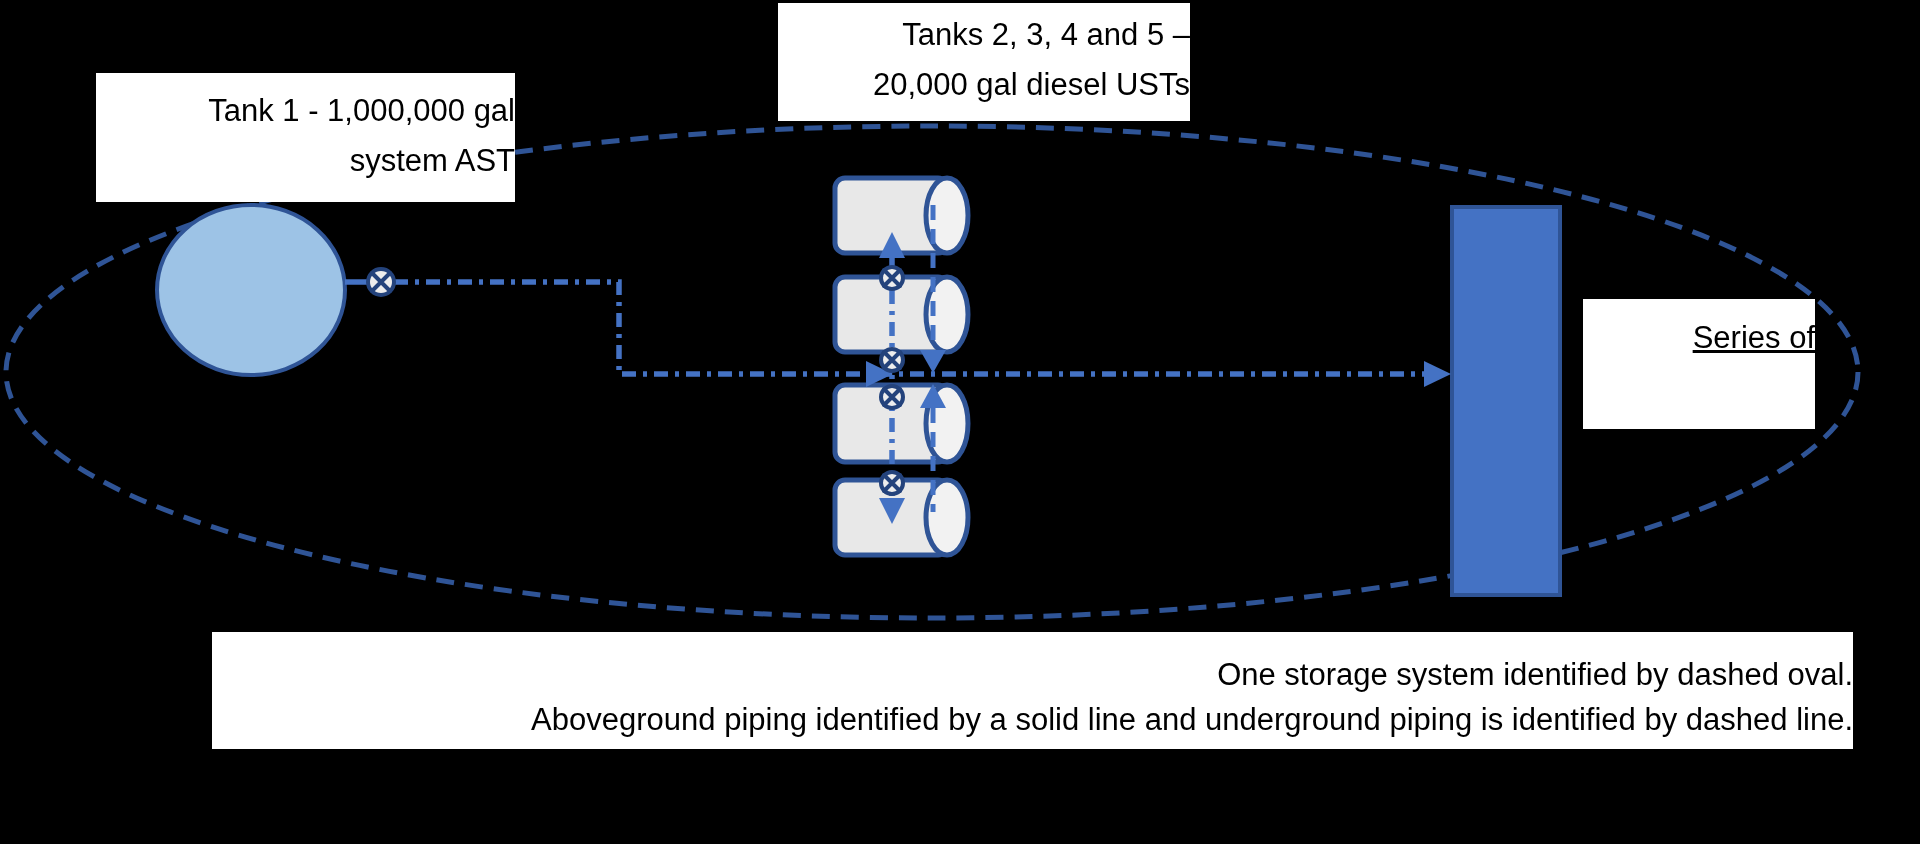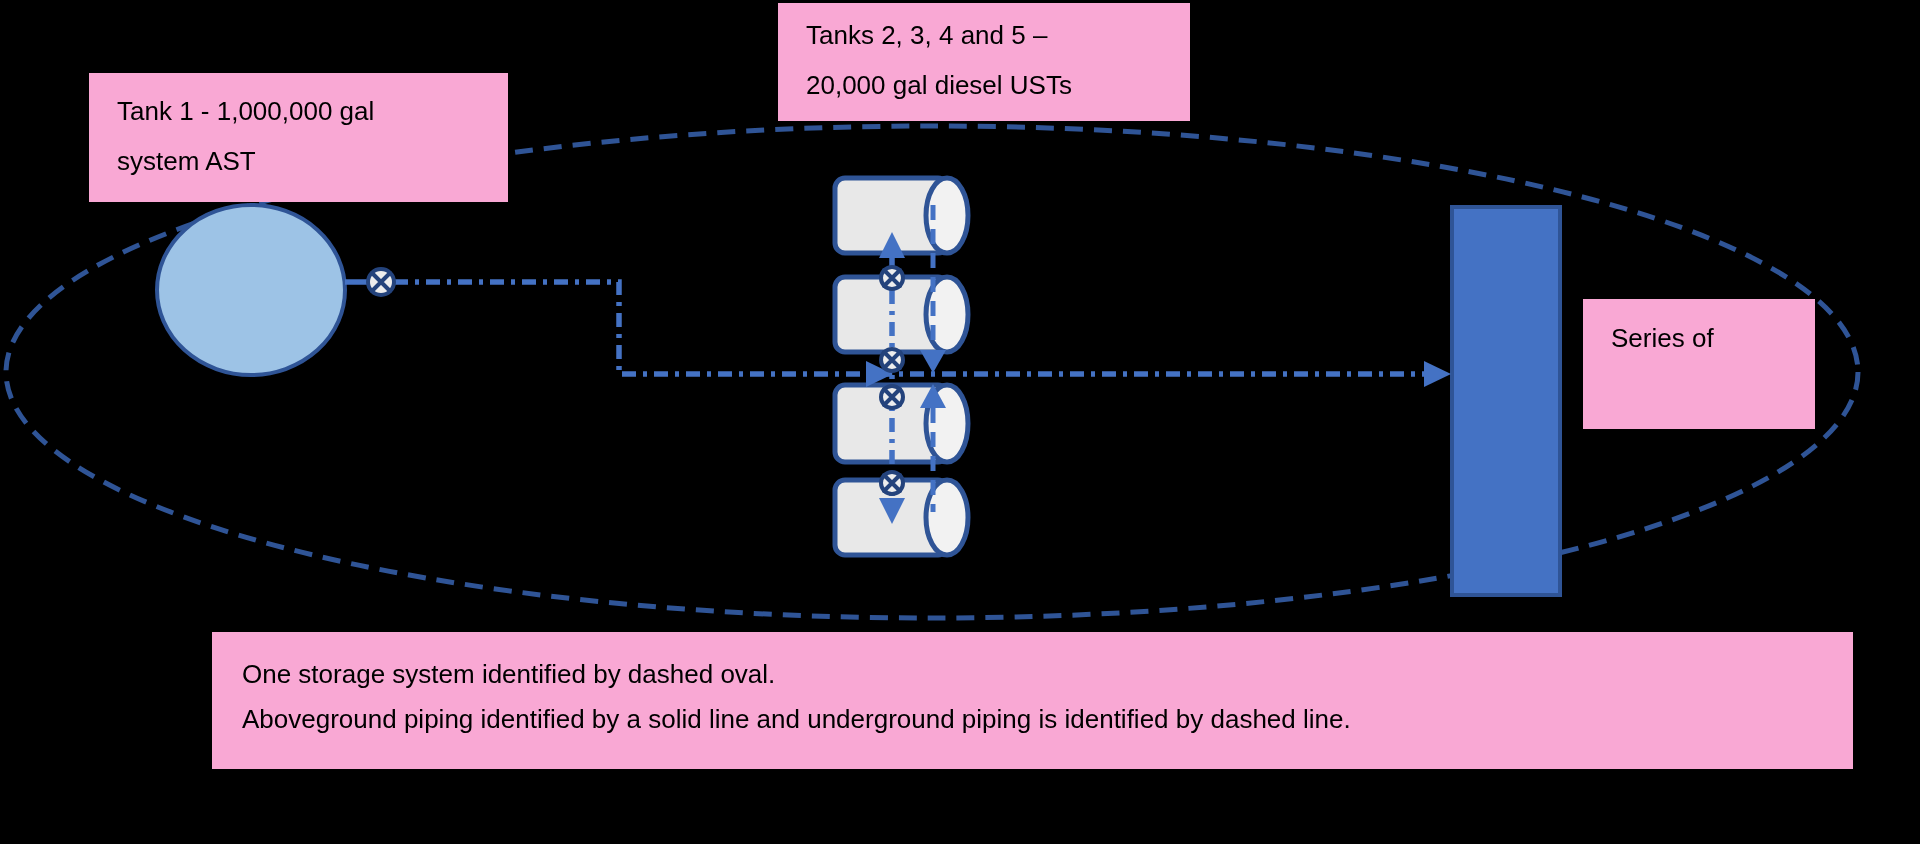--- a/index.html
+++ b/index.html
@@ -2,27 +2,27 @@
 <html><head>
 <meta charset="utf-8">
 <style>
   html,body{margin:0;padding:0;background:#000;}
   .stage{
     position:relative;width:1920px;height:844px;background:#000;overflow:hidden;
     font-family:"Liberation Sans",sans-serif;color:#000;
   }
   .stage svg{position:absolute;left:0;top:0;}
   .label-box{
-    position:absolute;background:#f9a8d4;color:#000;
-    font-size:26px;line-height:50px;white-space:nowrap;
+    position:absolute;background:#ffffff;color:#000;
+    font-size:31px;line-height:50px;white-space:nowrap;text-align:right;
   }
-  .tank1-label{left:89px;top:73px;width:419px;height:129px;padding:13px 0 0 28px;box-sizing:border-box;}
+  .tank1-label{left:96px;top:73px;width:419px;height:129px;padding:13px 0 0 28px;box-sizing:border-box;}
   .usts-label{left:778px;top:3px;width:412px;height:118px;padding:7px 0 0 28px;box-sizing:border-box;}
-  .dispensers-label{left:1583px;top:299px;width:232px;height:130px;padding:14px 0 0 28px;box-sizing:border-box;}
-  .caption-box{left:212px;top:632px;width:1641px;height:137px;padding:20px 0 0 30px;box-sizing:border-box;line-height:45px;}
+  .dispensers-label{left:1583px;top:299px;width:232px;height:130px;padding:14px 0 0 28px;box-sizing:border-box;text-decoration:underline;}
+  .caption-box{left:212px;top:632px;width:1641px;height:117px;padding:20px 0 0 30px;box-sizing:border-box;line-height:45px;}
   
   .oval{fill:none;stroke:#2F5496;stroke-width:5;stroke-dasharray:18 11;}
   .ast{fill:#9DC3E6;stroke:#2F5496;stroke-width:4;}
   .ust-body{fill:#E8E8E8;stroke:#2F5496;stroke-width:5;}
   .ust-cap{fill:#F2F2F2;stroke:#2F5496;stroke-width:5;}
   .dispenser{fill:#4472C4;stroke:#2F5496;stroke-width:4;}
   .pipe{fill:none;stroke:#4472C4;stroke-width:5.5;}
   .pipe-dashdot{stroke-dasharray:14 7 4 7;}
   .pipe-dash{stroke-dasharray:15 9;stroke-width:5;}
   .arrow{fill:#4472C4;stroke:none;}

